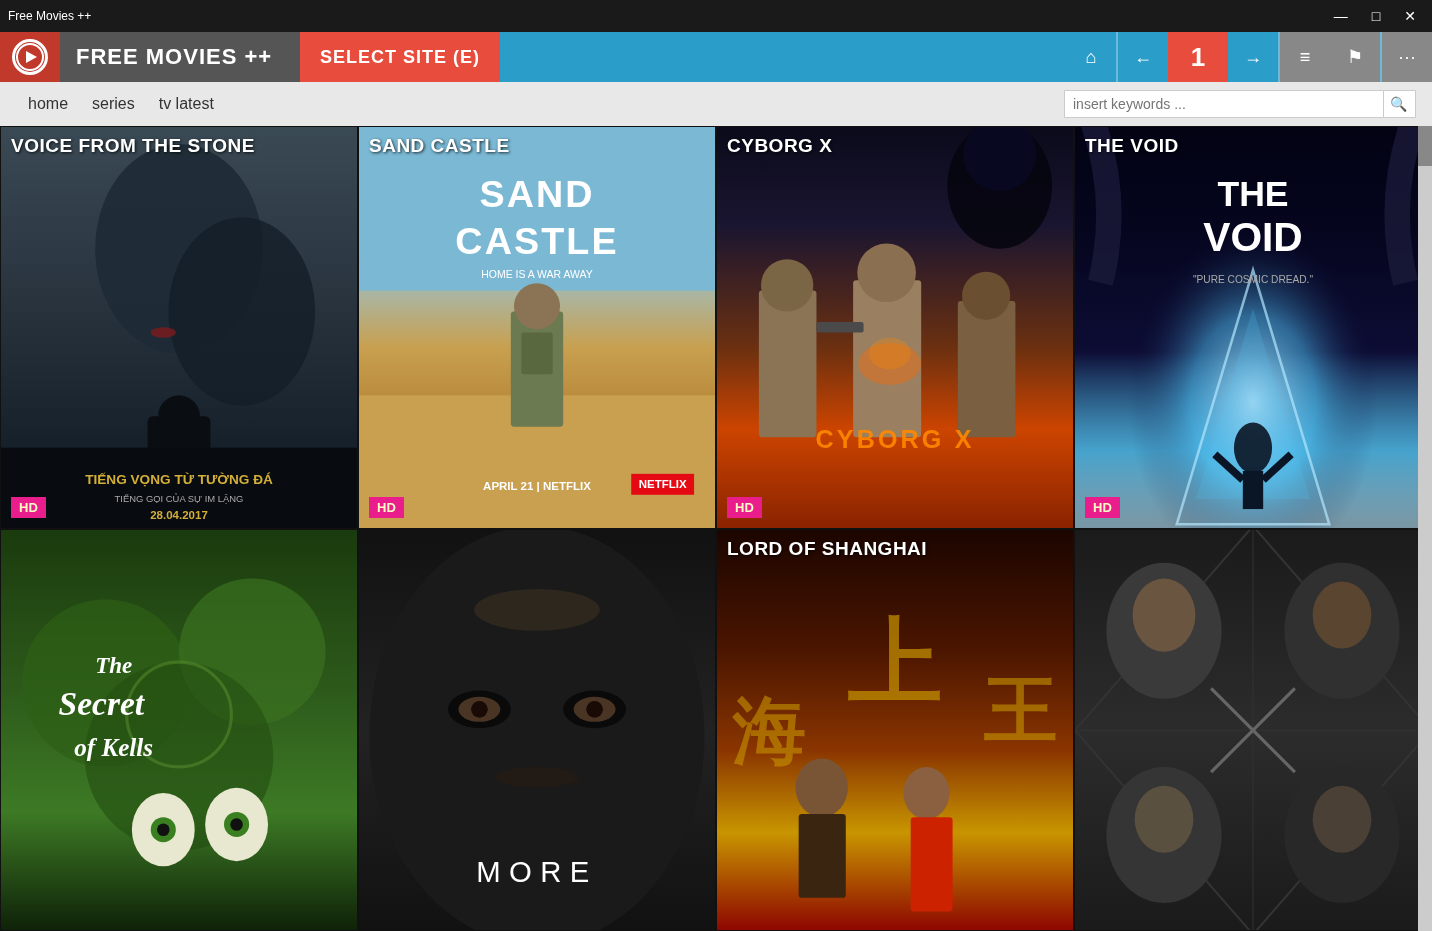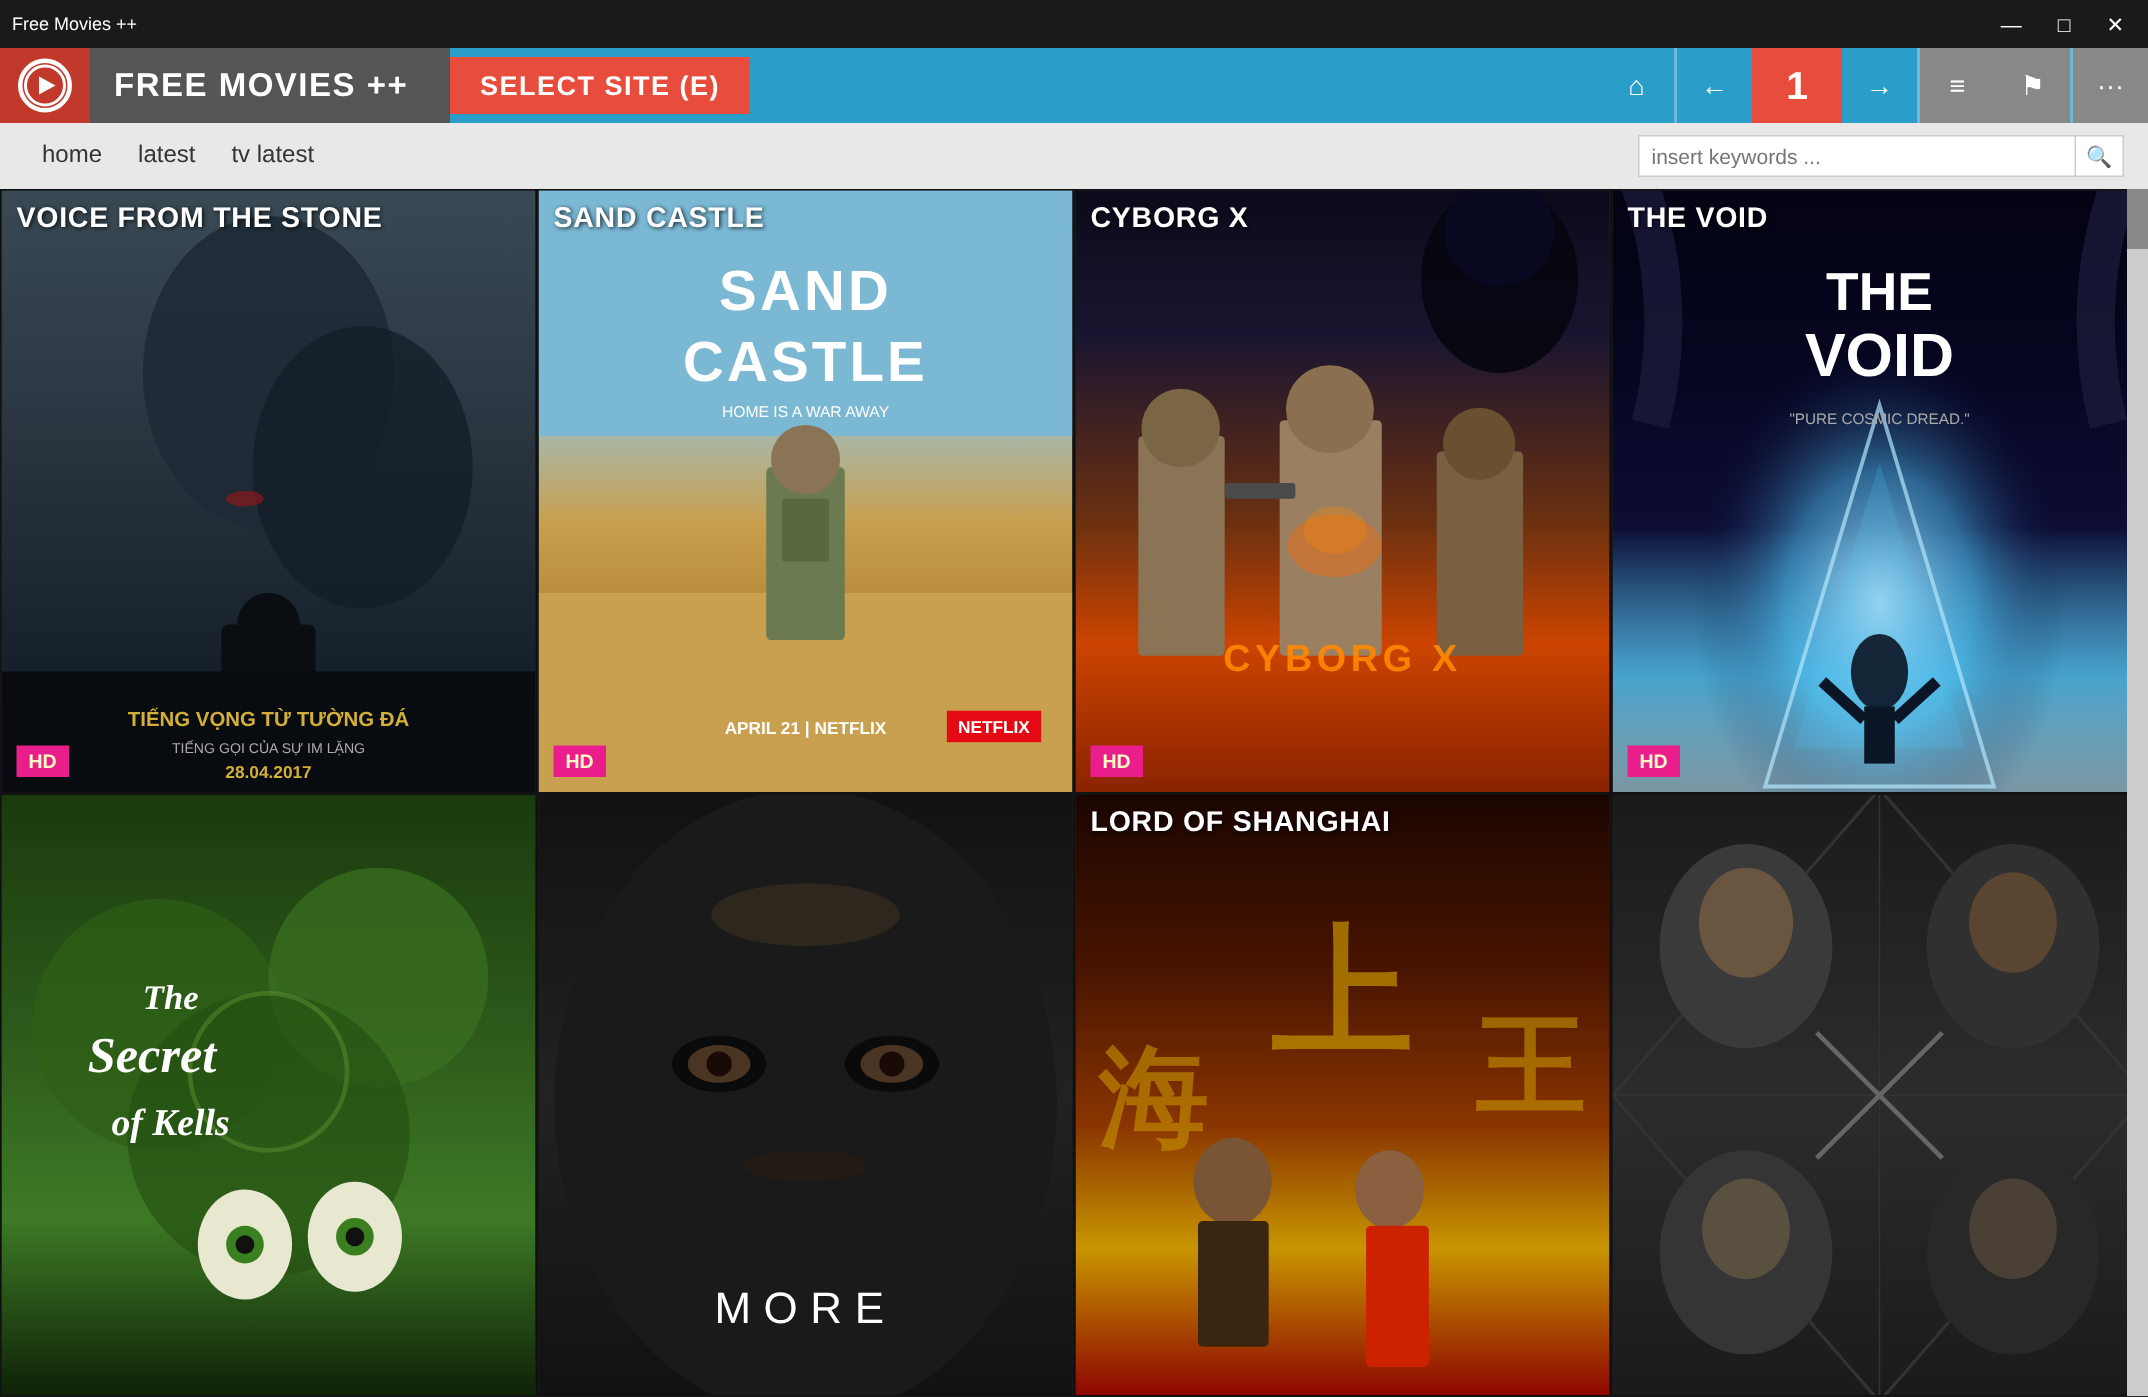--- a/index.html
+++ b/index.html
@@ -50,21 +50,21 @@
       padding: 0 16px;
       color: #fff;
       font-size: 22px;
       font-weight: bold;
       letter-spacing: 1px;
       flex-shrink: 0;
       min-width: 240px;
     }
     .select-site-btn {
       background: #e74c3c;
-      height: 38px;
+      height: 50px;
       display: flex;
       align-items: center;
       padding: 0 20px;
       color: #fff;
       font-size: 18px;
       font-weight: bold;
       letter-spacing: 1px;
       cursor: pointer;
       flex-shrink: 0;
     }
@@ -110,21 +110,21 @@
       color: #333;
       cursor: pointer;
       text-decoration: none;
     }
     .nav-search-container {
       margin-left: auto;
       display: flex;
       align-items: center;
     }
     .nav-search {
-      width: 292px;
+      width: 320px;
       height: 28px;
       border: 1px solid #ccc;
       padding: 0 8px;
       font-size: 14px;
       outline: none;
       background: #fff;
     }
     .nav-search-btn {
       width: 32px; height: 28px;
       background: #fff;
@@ -227,21 +227,21 @@
   <div class="nav-btn nav-btn-fwd">→</div>
   <div class="nav-divider"></div>
   <div class="nav-btn nav-btn-list">≡</div>
   <div class="nav-btn nav-btn-flag">⚑</div>
   <div class="nav-divider"></div>
   <div class="nav-btn nav-btn-more">···</div>
 </div>
 
 <div class="nav-bar">
   <a class="nav-link">home</a>
-  <a class="nav-link">latest</a>
+  <a class="nav-link">series</a>
   <a class="nav-link">tv latest</a>
   <div class="nav-search-container">
     <input class="nav-search" type="text" placeholder="insert keywords ..." style="">
     <button class="nav-search-btn">🔍</button>
   </div>
 </div>
 
 <div class="movie-grid">
 
   <div class="movie-card">

